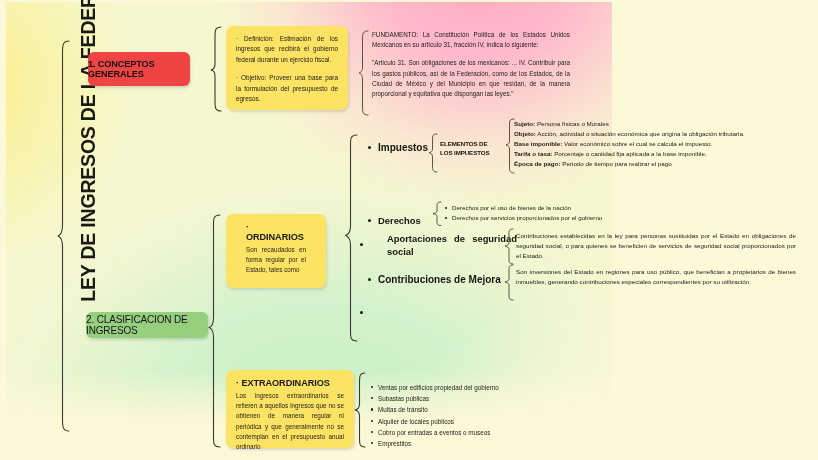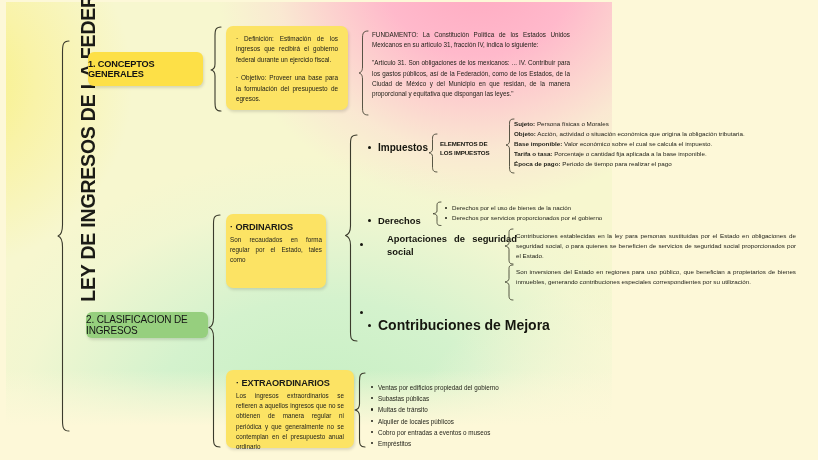--- a/index.html
+++ b/index.html
@@ -98,22 +98,22 @@
 
   
   .node {
     position: absolute;
     border-radius: 6px;
     box-sizing: border-box;
     box-shadow: 1px 2px 3px rgba(0,0,0,0.13);
   }
   #box-conceptos {
     left: 88px; top: 52px;
-    width: 115px; height: 34px;
-    background: #fde047;
+    width: 102px; height: 34px;
+    background: #ef4444;
     display: flex; align-items: center; justify-content: center;
     font-size: 9.2px; font-weight: 700; color: #141414;
     letter-spacing: -0.15px;
   }
   #box-clasificacion {
     left: 86px; top: 312px;
     width: 122px; height: 26px;
     background: #96cf7e;
     display: flex; align-items: center; justify-content: center;
     font-size: 10px; font-weight: 400; color: #141414;
@@ -137,21 +137,21 @@
     font-size: 6.4px;
     line-height: 1.62;
     color: #1b1b16;
     text-align: justify;
   }
   #card-definicion p:last-child { margin-bottom: 0; }
 
   #card-ordinarios {
     left: 226px; top: 214px;
     width: 100px; height: 74px;
-    padding: 8px 4px;
+    padding: 8px 20px;
   }
   #card-extraordinarios {
     left: 226px; top: 370px;
     width: 128px; height: 78px;
     padding: 8px 10px;
   }
   .card-title {
     font-size: 9.2px;
     font-weight: 700;
     color: #1b1b16;
@@ -275,24 +275,23 @@
     font-size: 6.25px;
     line-height: 1.6;
     color: #1d1d15;
     text-align: justify;
   }
 
   
   #contribuciones-label {
     position: absolute;
     left: 368px; top: 274px;
-    font-size: 14px;
-    font-weight: 700;
-    color: #16160f;
-    margin-top: 43px;
+    font-size: 10px;
+    font-weight: 700;
+    color: #16160f;
   }
   #contribuciones-desc {
     position: absolute;
     left: 516px; top: 267px;
     width: 280px;
     font-size: 6.25px;
     line-height: 1.6;
     color: #1d1d15;
     text-align: justify;
   }

